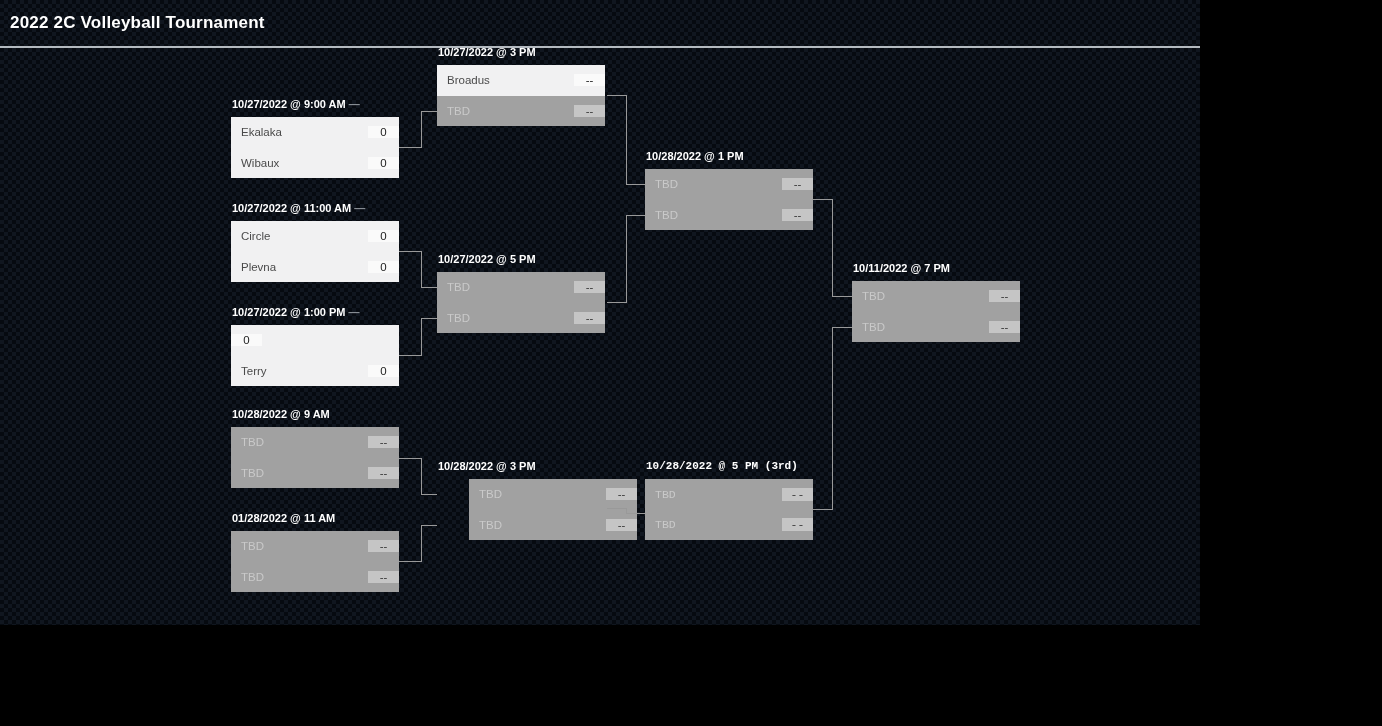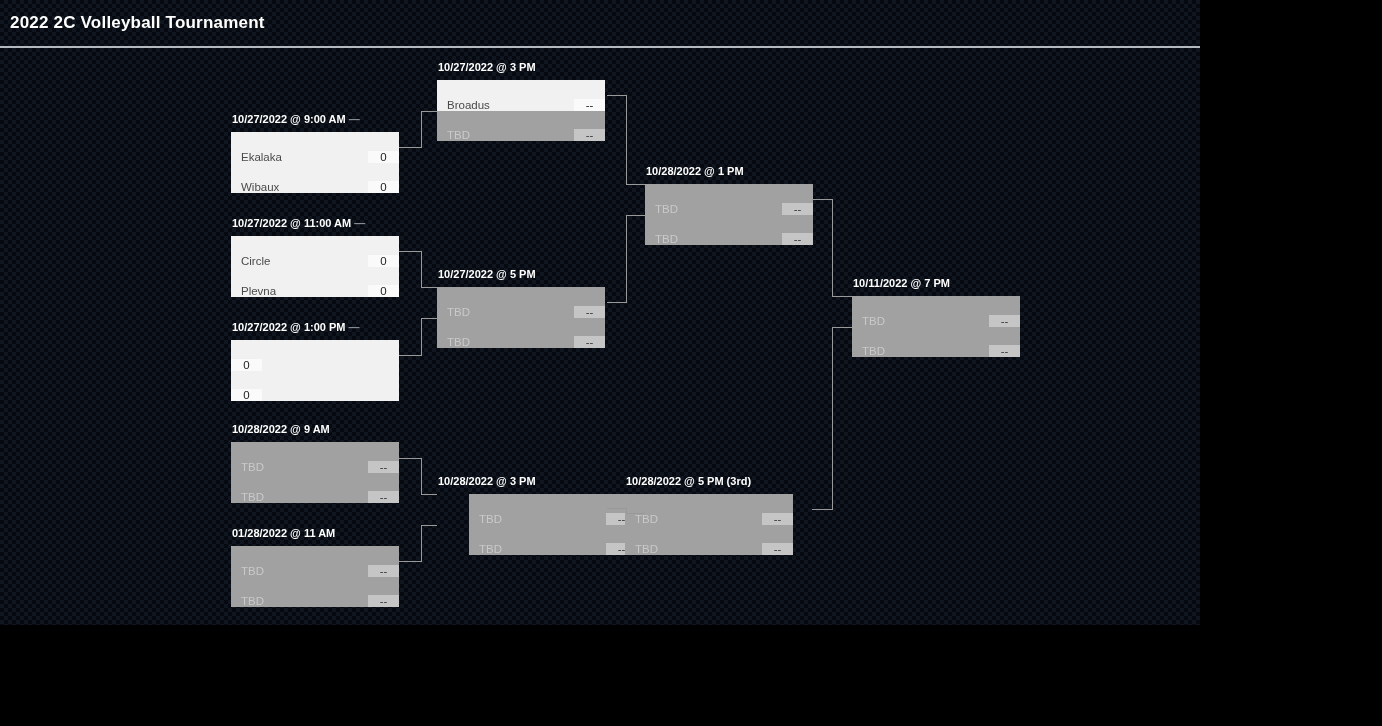--- a/index.html
+++ b/index.html
@@ -14,28 +14,28 @@
     background-size:8px 8px;
     background-position:0 0,4px 4px;
   }
   .titlebar {
     position:absolute; left:0; top:0; width:1200px; height:48px;
     border-bottom:2px solid #b3b9bf;
     display:flex; align-items:center; padding-left:10px;
   }
   .titlebar h1 { font-size:17px; font-weight:700; color:#ffffff; letter-spacing:0.2px; }
   .bracket { position:absolute; left:0; top:0; width:1200px; height:625px; }
-  .match { position:absolute; width:156px;margin-top:15px; }
+  .match { position:absolute; width:156px; }
   .match-header {
     position:absolute; top:-19px; left:1px; white-space:nowrap;
     font-size:11px; font-weight:700; color:#ffffff;
   }
   .match-header .dash { color:#8a9097; font-weight:700; }
   .rows { display:flex; flex-direction:column; width:168px; }
-  .team { height:30.5px; display:flex; align-items:flex-end; font-size:11.5px; cursor:pointer; }
+  .team { height:30.5px; display:flex; align-items:center; font-size:11.5px; cursor:pointer; }
   .team .tname { flex:1; display:flex; align-items:center; padding-left:10px;
                  overflow:hidden; white-space:nowrap; }
   .team .tscore { width:31px; display:flex; align-items:center; justify-content:center; }
   .team.light { background:#f1f1f2; }
   .team.light .tname { color:#4a4a4a; }
   .team.light .tscore { background:#fafafa; color:#222; }
   .team.tbd { background:#a1a1a1; }
   .team.tbd .tname { color:#c9c9c9;border-radius:12px; }
   .team.tbd .tscore { background:#c5c5c5; color:#383838; }
   .cline { position:absolute; background:#999; }
@@ -78,20 +78,21 @@
       </div>
     </div>
 
     <div class="match" style="left:231px; top:325px;">
       <div class="match-header"><span>10/27/2022 @ 1:00 PM</span><span class="dash"> —</span></div>
       <div class="rows">
         <div class="team light">
             <span class="tscore">0</span>
           </div>
         <div class="team light">
+            <span class="tname">Terry</span>
             <span class="tscore">0</span>
           </div>
       </div>
     </div>
 
     <div class="match" style="left:231px; top:427px;">
       <div class="match-header"><span>10/28/2022 @ 9 AM</span><span class="dash"></span></div>
       <div class="rows">
         <div class="team tbd">
             <span class="tname">TBD</span>
@@ -167,21 +168,21 @@
             <span class="tname">TBD</span>
             <span class="tscore">--</span>
           </div>
         <div class="team tbd">
             <span class="tname">TBD</span>
             <span class="tscore">--</span>
           </div>
       </div>
     </div>
 
-    <div class="match" style="left:625px; top:479px;">
+    <div class="match" style="left:645px; top:479px;font-family:Liberation Mono, monospace;">
       <div class="match-header"><span>10/28/2022 @ 5 PM (3rd)</span><span class="dash"></span></div>
       <div class="rows">
         <div class="team tbd">
             <span class="tname">TBD</span>
             <span class="tscore">--</span>
           </div>
         <div class="team tbd">
             <span class="tname">TBD</span>
             <span class="tscore">--</span>
           </div>

